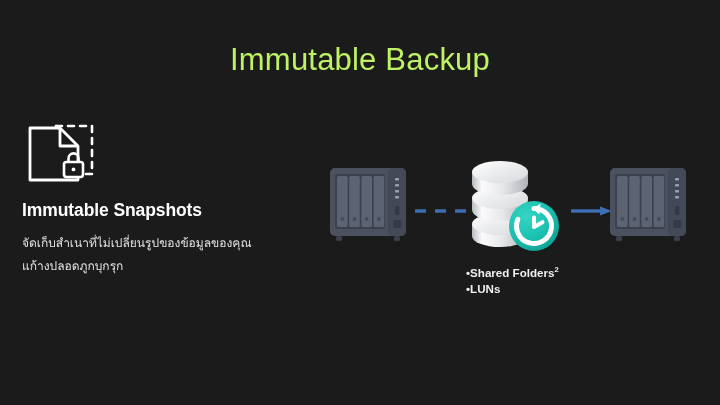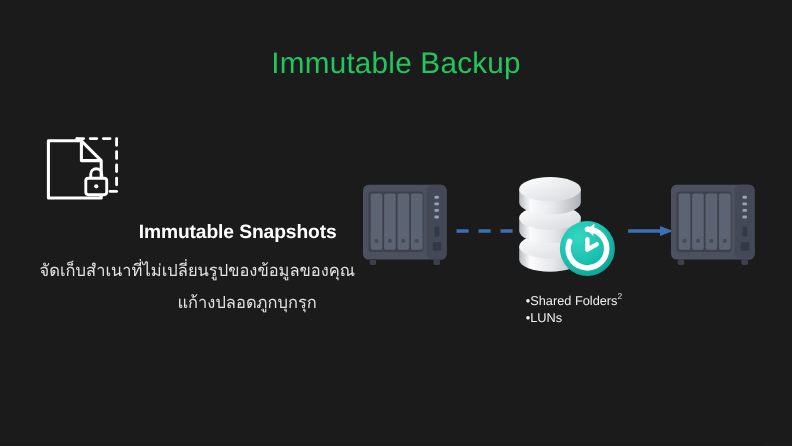--- a/index.html
+++ b/index.html
@@ -21,55 +21,54 @@
     background: #1b1b1b;
   }
 
   
   .slide-title {
     position: absolute;
     top: 44px;
     left: 0;
     width: 720px;
     text-align: center;
-    color: #22c55e;
-    font-size: 27px;
+    color: #bef264;
+    font-size: 31px;
     font-weight: 400;
     letter-spacing: 0.2px;
     line-height: 1;
   }
 
   
   .left-col {
     position: absolute;
-    left: 36px;
+    left: 22px;
     top: 122px;
     width: 270px;
-    text-align: right;
   }
 
   .doc-lock-icon {
     width: 78px;
     height: 64px;
     display: block;
   }
 
   .feature-heading {
     margin-top: 14px;
     color: #ffffff;
     font-size: 17.5px;
     font-weight: bold;
     letter-spacing: -0.1px;
     line-height: 1.2;
   }
 
   .feature-desc {
     margin-top: 11px;
     color: #e2e2e2;
-    font-size: 15px;
+    font-size: 12px;
     font-weight: 400;
     line-height: 1.95;
     max-width: 252px;
   }
   .feature-desc .dline { display: block; white-space: nowrap; }
 
   
   .diagram {
     position: absolute;
     left: 318px;
@@ -97,26 +96,27 @@
   .conn-solid {
     position: absolute;
     left: 252px;
     top: 62px;
     width: 44px;
     height: 10px;
   }
 
   .bullet-list {
     position: absolute;
-    left: 160px;
+    left: 148px;
     top: 125px;
     color: #efefef;
     font-size: 11.6px;
     line-height: 1.42;
     white-space: nowrap;
+    font-weight: bold;
   }
   .bullet-list .bline { display: block; }
   .bullet-list sup { font-size: 7.6px; vertical-align: super; }
 </style>
 </head>
 <body>
 
 <div class="slide">
 
   <div class="slide-title">Immutable Backup</div>

